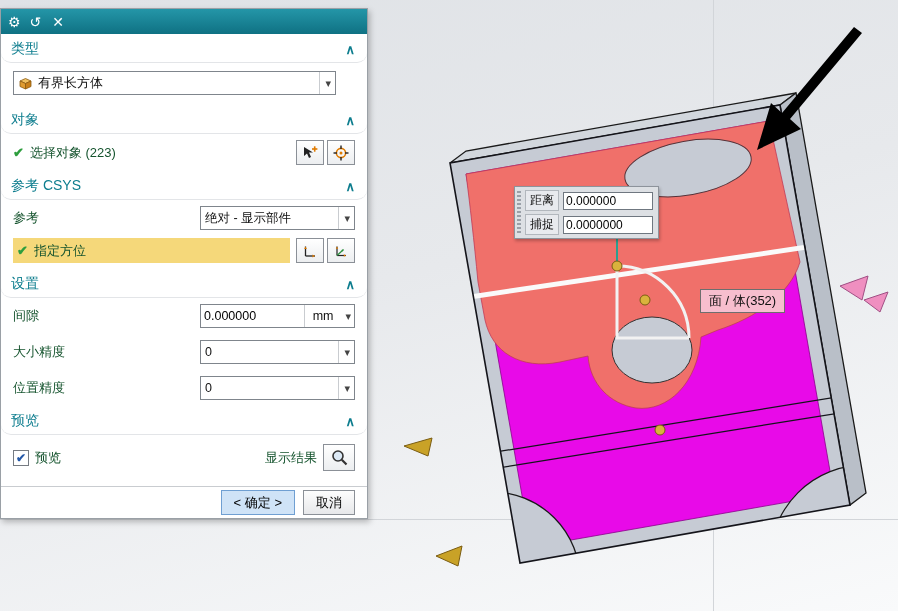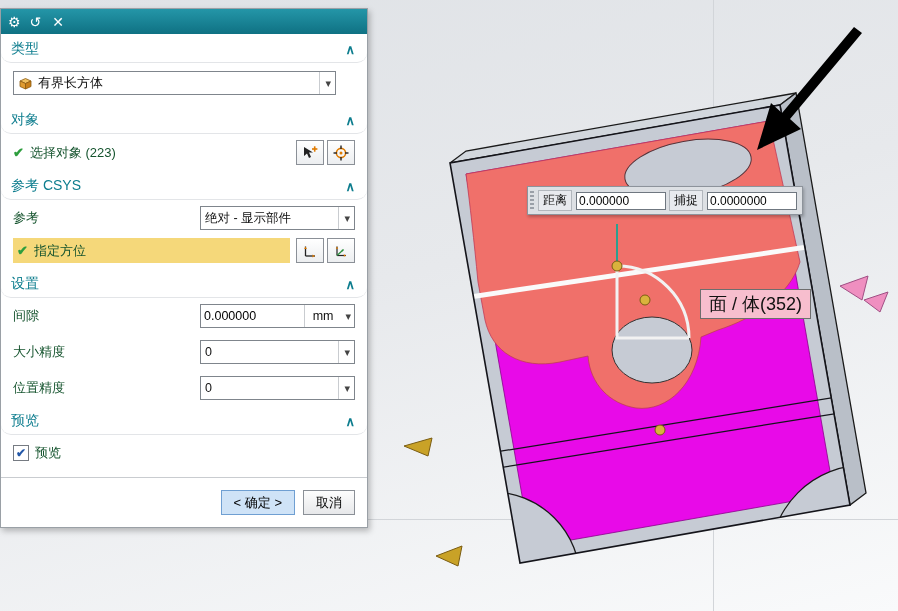--- a/index.html
+++ b/index.html
@@ -7,32 +7,32 @@
   .stage{position:relative;width:898px;height:611px;overflow:hidden;
          background:linear-gradient(165deg,#dfe2e6 0%,#e7e9ec 45%,#f9fafb 100%);}
 
   
   .viewport{position:absolute;inset:0;}
   .grid-v{position:absolute;left:713px;top:0;width:1px;height:100%;background:#d2d5d9;}
   .grid-h{position:absolute;left:0;top:519px;width:100%;height:1px;background:#d2d5d9;}
   .model-svg{position:absolute;left:0;top:0;}
 
   
-  .dyn-panel{position:absolute;left:527px;top:186px;background:#dde0e4;border:1px solid #8d939b;
-             padding:3px 5px 3px 10px;display:flex;gap:3px;box-shadow:1px 2px 3px rgba(0,0,0,.25);}
+  .dyn-panel{position:absolute;left:514px;top:186px;background:#dde0e4;border:1px solid #8d939b;
+             padding:3px 5px 3px 10px;display:flex;flex-direction:column;gap:3px;box-shadow:1px 2px 3px rgba(0,0,0,.25);}
   .dyn-panel:before{content:"";position:absolute;left:2px;top:4px;bottom:4px;width:4px;
              background:repeating-linear-gradient(180deg,#9aa0a8 0 2px,transparent 2px 4px);}
   .dyn-row{display:flex;align-items:center;gap:4px;}
   .dyn-label{font-size:12px;color:#111;background:#e8eaee;border:1px solid #b2b7bd;padding:1px 4px;white-space:nowrap;}
   .dyn-input{width:84px;height:16px;border:1px solid #6f7780;background:#fff;font-size:12px;
              font-family:"Liberation Sans",sans-serif;padding:0 2px;}
 
   
   .sel-tooltip{position:absolute;left:700px;top:289px;background:#f7bece;border:1px solid #6e6e6e;
-             font-size:18px;color:#111;padding:2px 8px;white-space:nowrap;}
+             font-size:13px;color:#111;padding:2px 8px;white-space:nowrap;}
 
   
   .dialog{position:absolute;left:0;top:8px;width:366px;background:#fff;border:1px solid #9aa0a6;
           box-shadow:2px 3px 6px rgba(0,0,0,.25);font-size:13px;color:#111;}
   .titlebar{height:25px;background:linear-gradient(#2496a8,#0f7183);color:#fff;display:flex;
           align-items:center;padding:0 7px;gap:7px;}
   .titlebar .t-gear{font-size:14px;line-height:1;}
   .titlebar .t-title{flex:1;font-size:13px;}
   .t-btn{cursor:default;font-size:14px;line-height:1;padding:0 2px;}
   .sec-header{display:flex;justify-content:space-between;align-items:center;
@@ -50,21 +50,21 @@
   .icon-btn{width:28px;height:25px;border:1px solid #8b9097;background:linear-gradient(#ffffff,#eceef0);
           display:flex;align-items:center;justify-content:center;box-sizing:border-box;}
   .btn-pair{display:flex;gap:3px;margin-left:auto;}
   .orient-strip{flex:1;background:#f5d87a;height:25px;display:flex;align-items:center;padding:0 4px;margin-right:6px;}
   .mini-input{flex:1;height:100%;border:none;outline:none;font-size:12.5px;
           font-family:"Liberation Sans",sans-serif;padding:0 3px;min-width:0;}
   .unit-seg{display:flex;align-items:center;gap:12px;border-left:1px solid #c9ccd0;padding:0 3px 0 8px;align-self:stretch;}
   .swatch{width:78px;height:13px;border:1px solid #6e6e6e;margin-left:auto;}
   .checkbox{width:14px;height:14px;border:1px solid #767b82;background:#fff;display:flex;
           align-items:center;justify-content:center;font-size:12px;color:#2458a8;font-weight:bold;margin-right:6px;line-height:1;}
-  .footer{border-top:1px solid #c9ccd0;margin-top:6px;padding:12px 12px;display:flex;justify-content:flex-end;gap:8px;}
+  .footer{border-top:1px solid #c9ccd0;margin-top:6px;padding:3px 12px;display:flex;justify-content:flex-end;gap:8px;}
   .btn{height:25px;padding:0 12px;font-size:13px;border:1px solid #8b9097;
           background:linear-gradient(#fdfdfd,#e7e8ea);font-family:"Liberation Sans",sans-serif;}
   .btn-ok{background:#cfe3f7;border:1px solid #6f9fd2;}
   .show-result{display:flex;align-items:center;gap:6px;margin-left:auto;}
 </style>
 </head>
 <body>
 
 <div class="stage">
 
@@ -252,20 +252,29 @@
       </div>
     </div>
 
     <div class="sec-header">
       <span>预览</span>
       <span class="chev">∧</span>
     </div>
     <div class="row" style="padding-top:9px;padding-bottom:9px;">
       <span class="checkbox">✔</span>
       <span class="lab">预览</span>
+      <div class="show-result">
+        <span class="lab">显示结果</span>
+        <div class="icon-btn" style="width:32px;height:27px;">
+          <svg width="17" height="17" viewBox="0 0 17 17">
+            <circle cx="7" cy="7" r="5" fill="#dce9f5" stroke="#333" stroke-width="1.6"></circle>
+            <line x1="10.8" y1="10.8" x2="15.5" y2="15.5" stroke="#333" stroke-width="2.2"></line>
+          </svg>
+        </div>
+      </div>
     </div>
 
     <div class="footer">
       <button class="btn btn-ok">&lt; 确定 &gt;</button>
       <button class="btn">取消</button>
     </div>
   </div>
 </div>
 
 </body></html>

